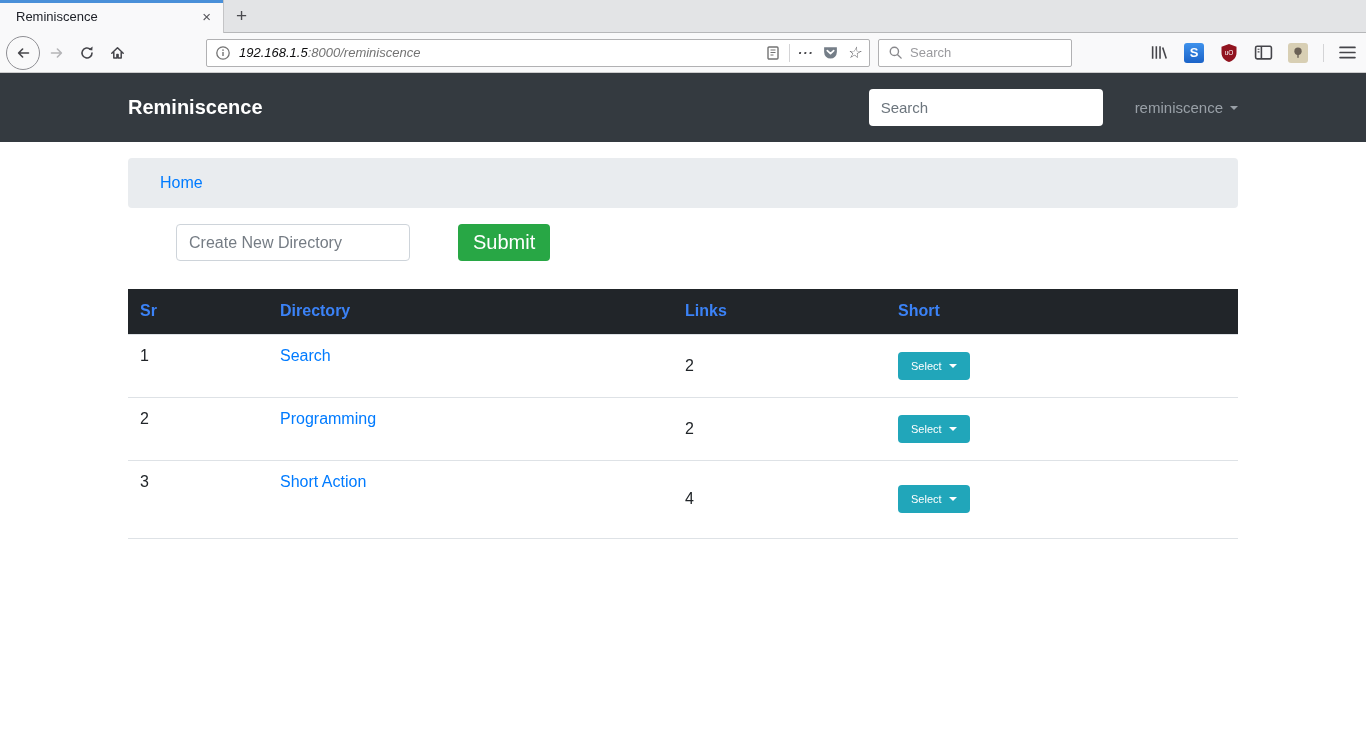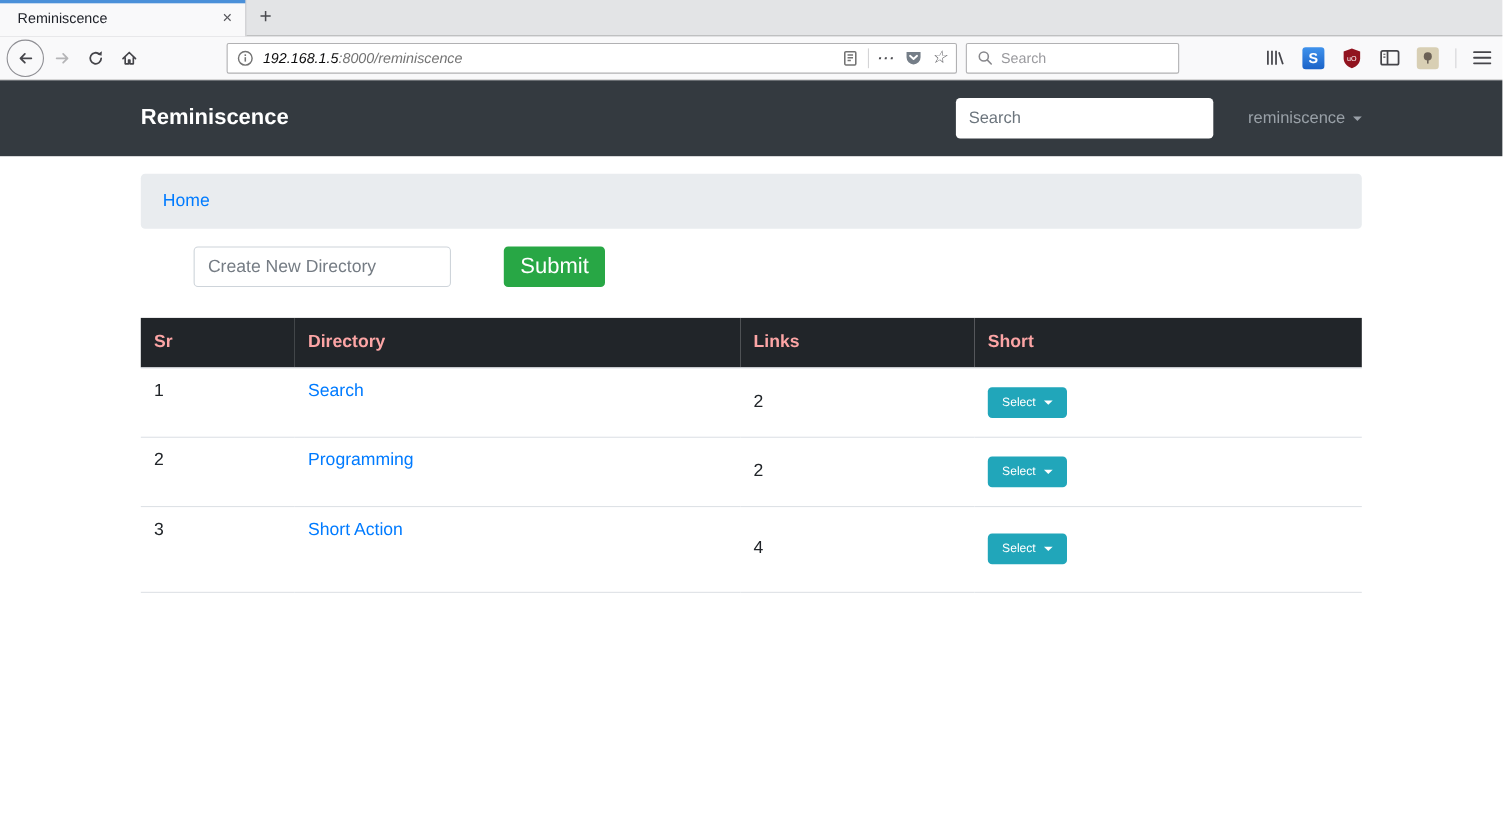--- a/index.html
+++ b/index.html
@@ -46,35 +46,35 @@
   .nav-search { margin-left:auto; width:234px; height:37px; border:none; border-radius:4px;
                 padding:0 12px; font-size:15px; color:#495057; outline:none;
                 font-family:"Liberation Sans", sans-serif; }
   .nav-search::placeholder { color:#6c757d; }
   .account { margin-left:32px; color:#99a0a7; font-size:15px; display:flex; align-items:center; gap:7px; }
   .caret-dn { width:0; height:0; border-left:4px solid transparent; border-right:4px solid transparent;
               border-top:4px solid #99a0a7; }
 
   .content { margin:16px 128px 0; width:1110px; }
   .breadcrumb { height:50px; background:#e9ecef; border-radius:4px; display:flex; align-items:center;
-                padding:0 20px; margin-bottom:16px; }
+                padding:0 32px; margin-bottom:16px; }
   .breadcrumb a { color:#007bff; font-size:16px; text-decoration:none; }
 
   .create-row { display:flex; align-items:center; margin:0 0 28px 48px; }
   .create-input { width:234px; height:37px; border:1px solid #ced4da; border-radius:4px;
                   padding:0 12px; font-size:16px; color:#1d4ed8; outline:none;
                   font-family:"Liberation Sans", sans-serif; }
   .create-input::placeholder { color:#757c84; }
   .submit-btn { margin-left:48px; background:#28a745; border:none; border-radius:4px; color:#fff;
                 font-size:20px; padding:0 15px; height:37px; cursor:pointer;
                 font-family:"Liberation Sans", sans-serif; }
 
   table.dir-table { width:100%; border-collapse:collapse; font-size:16px; margin-top:0;
                     border-bottom:1px solid #dee2e6; }
-  .dir-table thead th { background:#212529; color:#fca5a5; text-align:left; font-weight:bold;
+  .dir-table thead th { background:#212529; color:#3b82f6; text-align:left; font-weight:bold;
                         padding:12px; height:45px; }
   .dir-table th.c1 { width:140px; } .dir-table th.c2 { width:405px; } .dir-table th.c3 { width:213px; }
   .dir-table tbody tr { height:63px; }
   .dir-table tbody tr.tall { height:78px; }
   .dir-table tbody td { border-top:1px solid #dee2e6; padding:12px; vertical-align:top; color:#212529; }
   .dir-table td.mid { vertical-align:middle; }
   .dir-link { color:#007bff; text-decoration:none; }
   .select-btn { background:#21a6ba; border:none; border-radius:4px; color:#fff; font-size:11px;
                 padding:8px 13px; display:inline-flex; align-items:center; gap:7px; cursor:pointer;
                 font-family:"Liberation Sans", sans-serif; }

